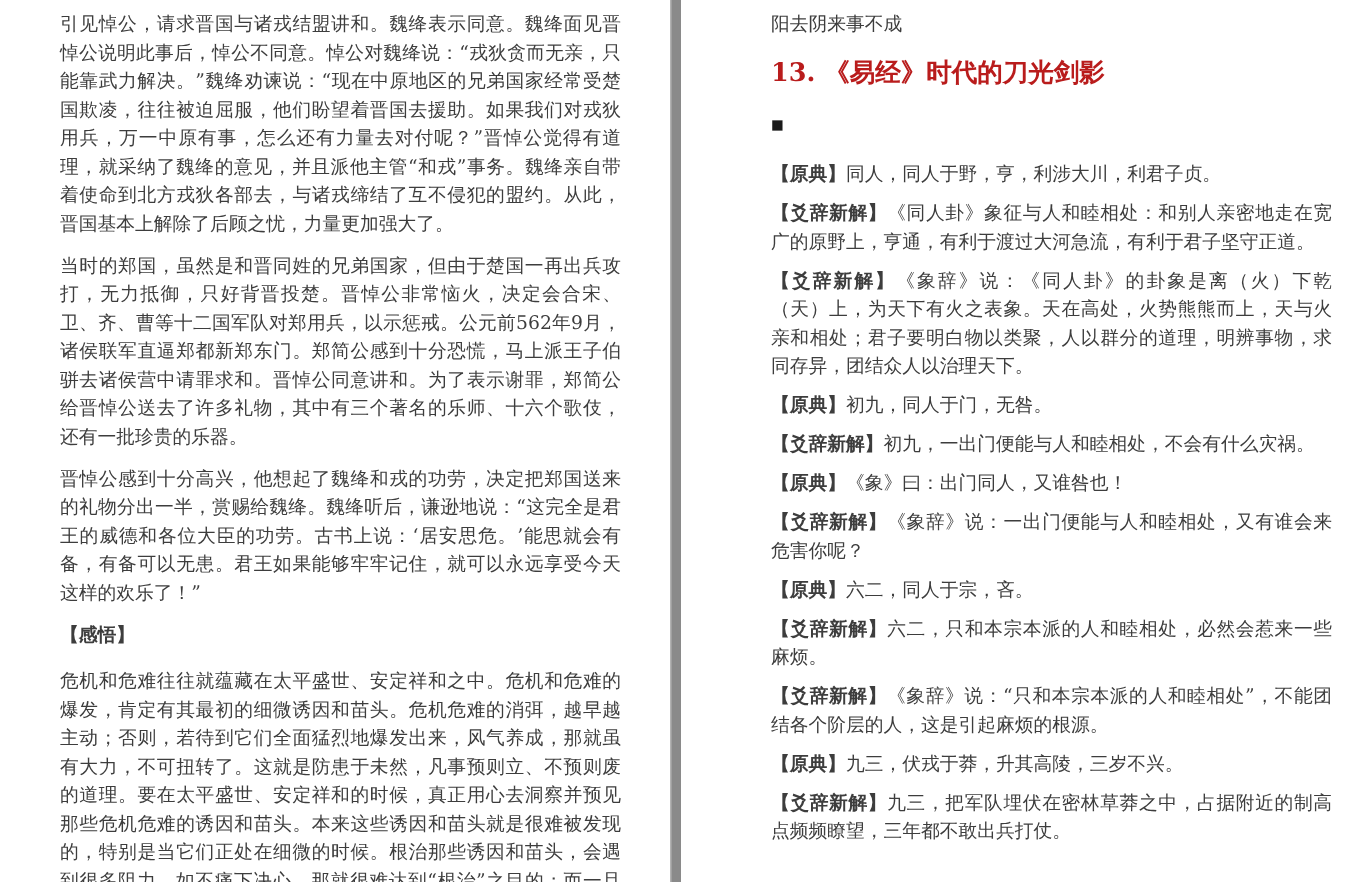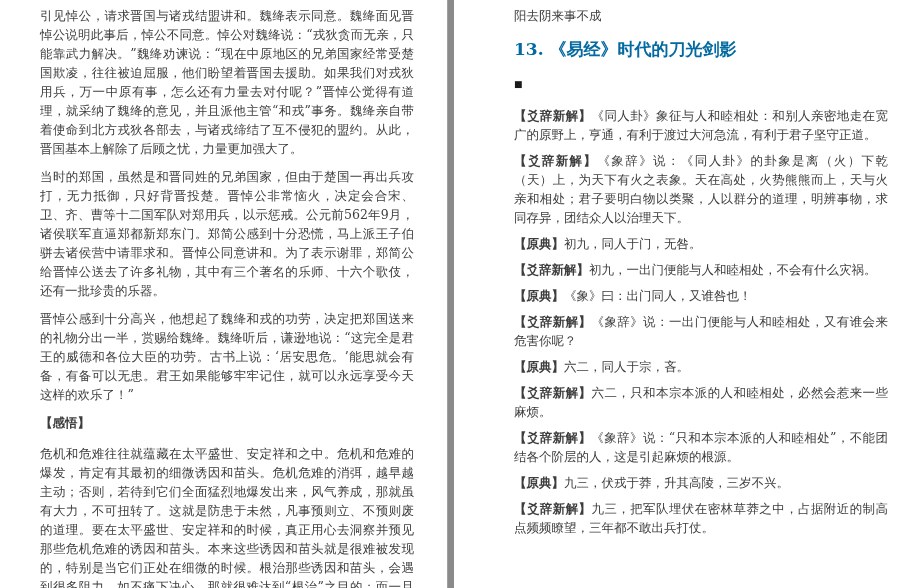--- a/index.html
+++ b/index.html
@@ -57,21 +57,21 @@
     font-weight: bold;
   }
   p.cont-line {
     margin: 0 0 12px 0;
     text-align: left;
   }
   h2.chapter-heading {
     font-size: 17px;
     line-height: 24px;
     font-weight: bold;
-    color: #0369a1;
+    color: #b91c1c;
     margin: 2px 0 19px 0;
     text-align: left;
   }
   .section-bullet {
     display: block;
     margin: 0 0 17px 0;
     font-size: 9px;
     line-height: 9px;
     color: #1a1a1a;
     text-align: left;
@@ -98,20 +98,21 @@
 
   </div>
 
   <div class="gutter-divider"></div>
 
   <div class="page page-right">
     <p class="cont-line">阳去阴来事不成</p>
     <h2 class="chapter-heading">13. 《易经》时代的刀光剑影</h2>
     <span class="section-bullet">■</span>
 
+    <p class="entry"><span class="lbl">【原典】</span><span>同人，同人于野，亨，利涉大川，利君子贞。</span></p>
     <p class="entry"><span class="lbl">【爻辞新解】</span><span>《同人卦》象征与人和睦相处：和别人亲密地走在宽广的原野上，亨通，有利于渡过大河急流，有利于君子坚守正道。</span></p>
     <p class="entry"><span class="lbl">【爻辞新解】</span><span>《象辞》说：《同人卦》的卦象是离（火）下乾（天）上，为天下有火之表象。天在高处，火势熊熊而上，天与火亲和相处；君子要明白物以类聚，人以群分的道理，明辨事物，求同存异，团结众人以治理天下。</span></p>
     <p class="entry"><span class="lbl">【原典】</span><span>初九，同人于门，无咎。</span></p>
     <p class="entry"><span class="lbl">【爻辞新解】</span><span>初九，一出门便能与人和睦相处，不会有什么灾祸。</span></p>
     <p class="entry"><span class="lbl">【原典】</span><span>《象》曰：出门同人，又谁咎也！</span></p>
     <p class="entry"><span class="lbl">【爻辞新解】</span><span>《象辞》说：一出门便能与人和睦相处，又有谁会来危害你呢？</span></p>
     <p class="entry"><span class="lbl">【原典】</span><span>六二，同人于宗，吝。</span></p>
     <p class="entry"><span class="lbl">【爻辞新解】</span><span>六二，只和本宗本派的人和睦相处，必然会惹来一些麻烦。</span></p>
     <p class="entry"><span class="lbl">【爻辞新解】</span><span>《象辞》说：“只和本宗本派的人和睦相处”，不能团结各个阶层的人，这是引起麻烦的根源。</span></p>
     <p class="entry"><span class="lbl">【原典】</span><span>九三，伏戎于莽，升其高陵，三岁不兴。</span></p>

